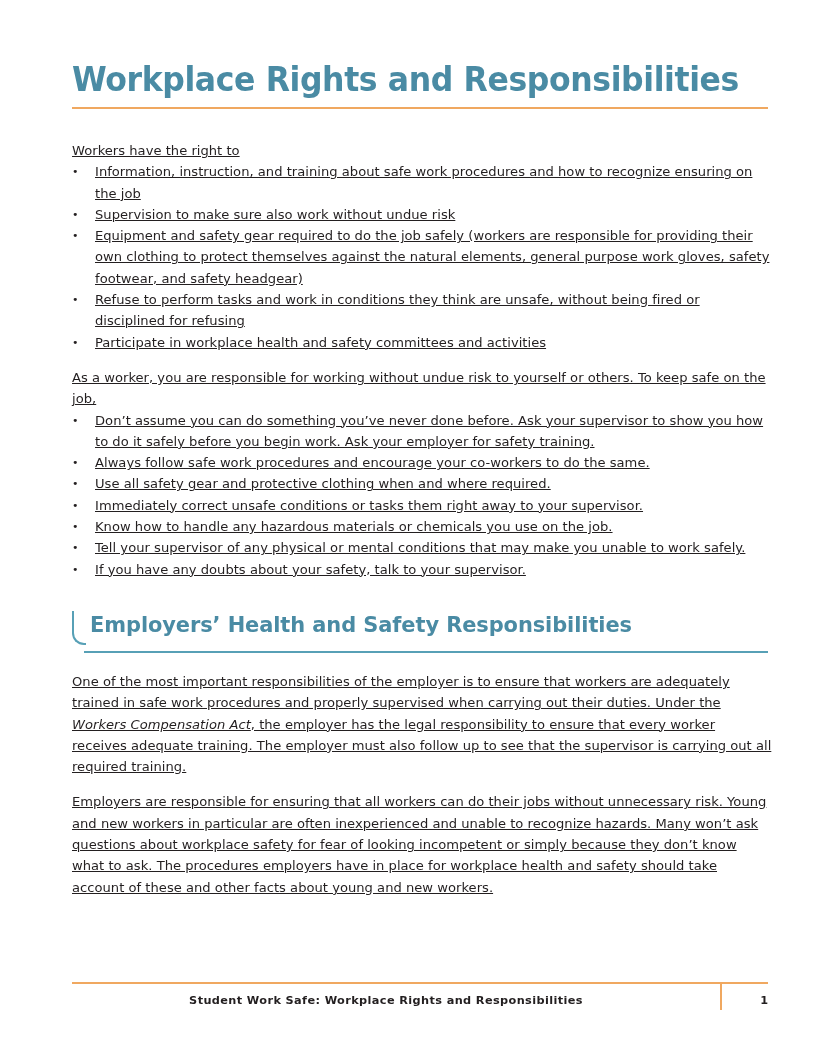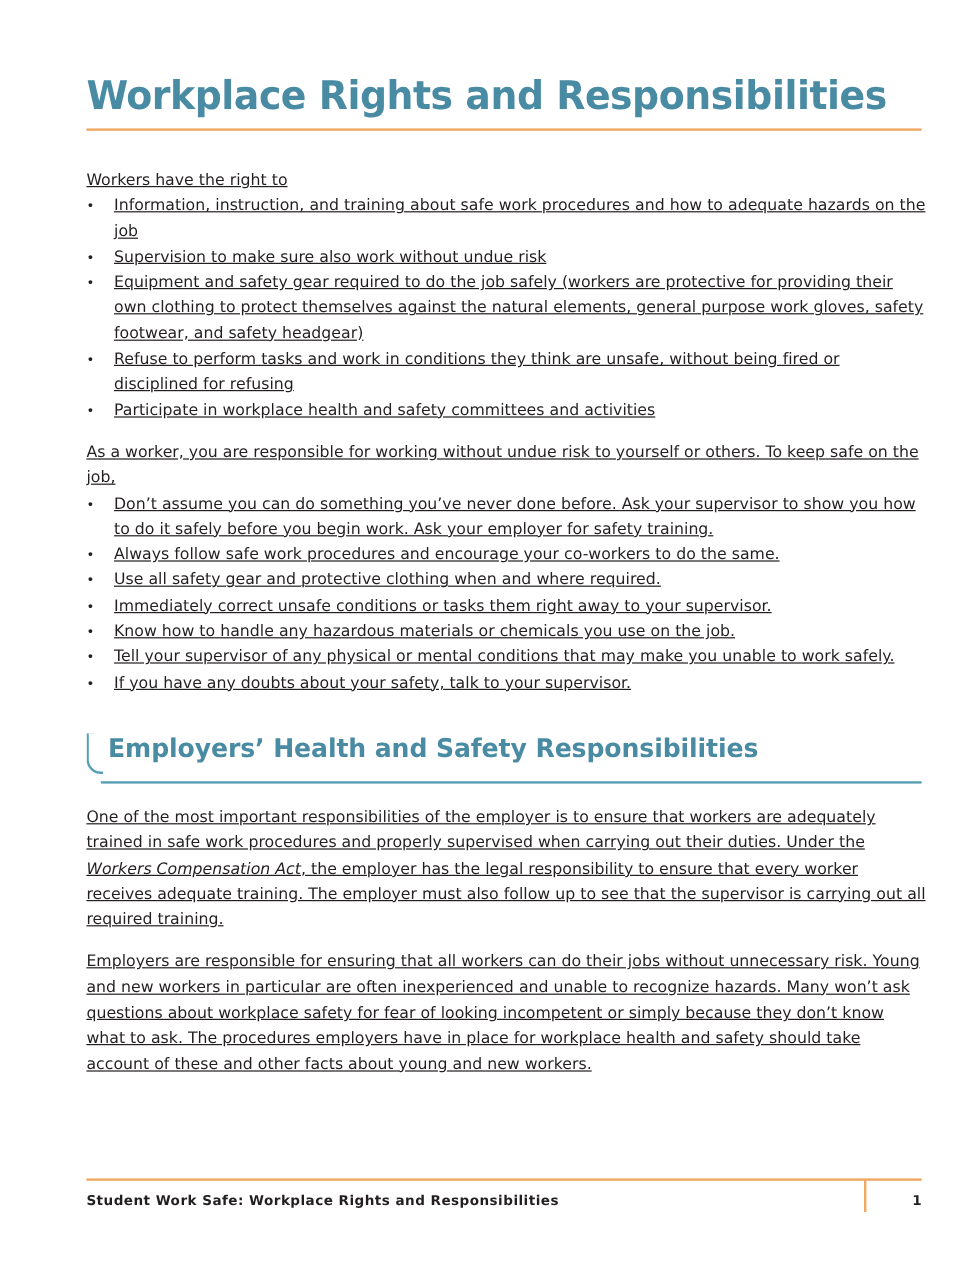--- a/index.html
+++ b/index.html
@@ -157,21 +157,21 @@
     top: 1px;
     width: 1.6px;
     height: 27px;
     background: #f0a860;
   }
   .footer-text {
     position: absolute;
     left: 0;
     top: 12px;
     width: 628px;
-    text-align: left;
+    text-align: center;
     font-size: 11.3px;
     font-weight: bold;
     letter-spacing: 0.38px;
     color: #231f20;
     white-space: nowrap;
   }
   .footer-page {
     position: absolute;
     left: 656px;
     top: 12px;
@@ -189,23 +189,23 @@
 
   <div class="doc-title-block">
     <h1 class="doc-title">Workplace Rights and Responsibilities</h1>
     <div class="title-rule"></div>
   </div>
 
   <div class="content">
 
     <p class="para">Workers have the right to</p>
     <ul class="bullets">
-      <li>Information, instruction, and training about safe work procedures and how to adequate hazards on the job</li>
+      <li>Information, instruction, and training about safe work procedures and how to recognize ensuring on the job</li>
       <li>Supervision to make sure also work without undue risk</li>
-      <li>Equipment and safety gear required to do the job safely (workers are protective for providing their own clothing to protect themselves against the natural elements, general purpose work gloves, safety footwear, and safety headgear)</li>
+      <li>Equipment and safety gear required to do the job safely (workers are responsible for providing their own clothing to protect themselves against the natural elements, general purpose work gloves, safety footwear, and safety headgear)</li>
       <li>Refuse to  perform tasks and work in conditions they think are unsafe, without being fired or disciplined for refusing</li>
       <li>Participate in workplace health and safety committees and activities</li>
     </ul>
 
     <div class="gap-md"></div>
 
     <p class="para">As a worker, you are responsible for working without undue risk to yourself or others. To keep safe on the job,</p>
     <ul class="bullets">
       <li>Don’t assume you can do something you’ve never done before. Ask your supervisor to show you how to do it safely before you begin work. Ask your employer for safety training.</li>
       <li>Always follow safe work procedures and encourage your co-workers to do the same.</li>

